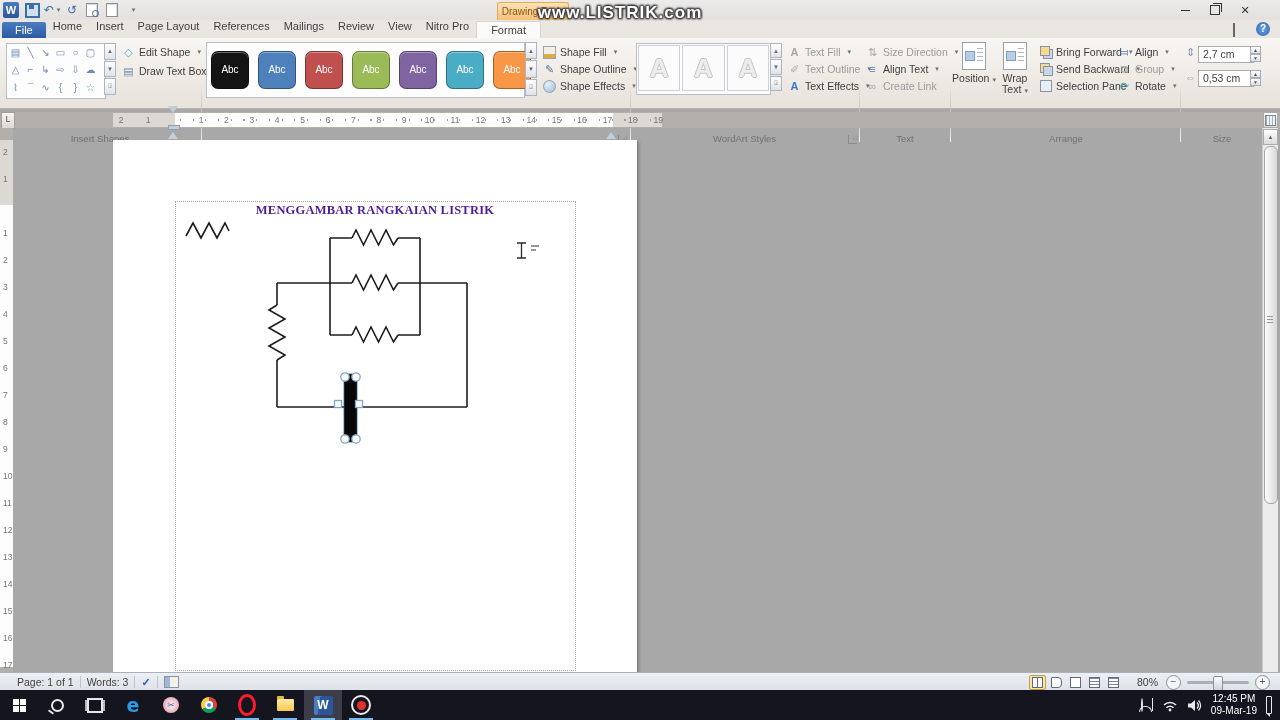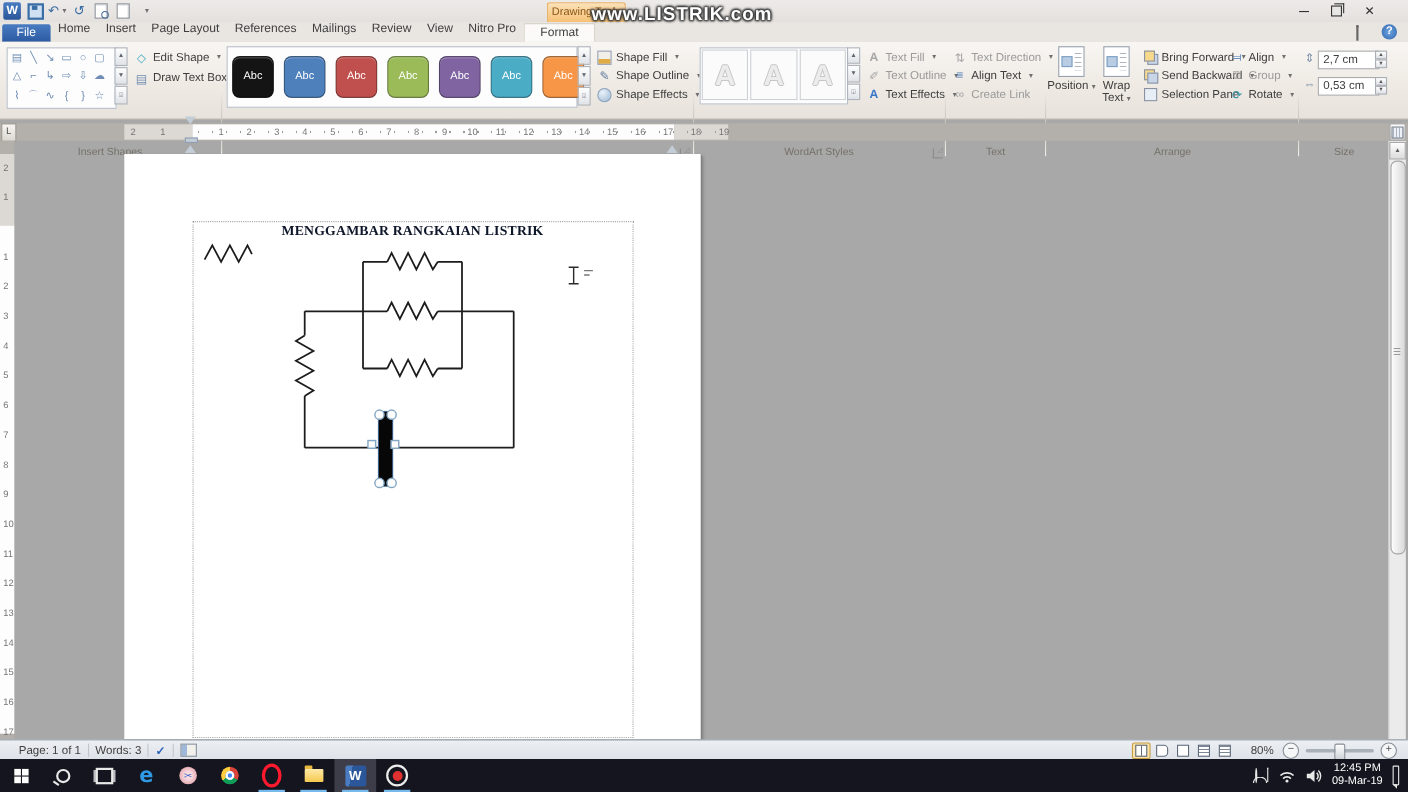--- a/index.html
+++ b/index.html
@@ -76,21 +76,21 @@
   .vnum{position:absolute;left:3px;font-size:8.5px;color:#767676}
   .tabsel{left:1px;top:112px;width:12px;height:15px;background:linear-gradient(#f7f5f2,#dcd8d2);border:1px solid #a39e96;
           font-size:9px;color:#555;text-align:center;line-height:14px;font-family:"Liberation Mono",monospace}
   .tri-d{width:0;height:0;border-left:5px solid transparent;border-right:5px solid transparent;border-top:7px solid #c3cdd8}
   .tri-u{width:0;height:0;border-left:5px solid transparent;border-right:5px solid transparent;border-bottom:7px solid #c3cdd8}
   
   #vruler{left:0;top:128px;width:13px;height:544px;background:#b3b0ab}
   #page{left:113px;top:140px;width:524px;height:532px;background:#fff;box-shadow:1px 1px 0 #7f7f7f,2px 2px 3px rgba(0,0,0,.25)}
   #txtframe{left:175px;top:201px;width:399px;height:468px;border:1px dotted #a9a9a9}
   #doctitle{left:176px;top:203px;width:398px;text-align:center;font-family:"Liberation Serif",serif;
-            font-weight:bold;font-size:12.5px;letter-spacing:.2px;color:#0f172a}
+            font-weight:bold;font-size:12.5px;letter-spacing:.2px;color:#4c1d95}
   
   #sbcol{left:1262px;top:128px;width:15px;height:544px;background:#ebebeb;border-left:1px solid #c9c9c9}
   .sbtn{position:absolute;left:1263px;width:13px;height:14px;background:linear-gradient(#fdfdfd,#dcdcdc);
         border:1px solid #ababab;font-size:6px;color:#5f5f5f;display:flex;align-items:center;justify-content:center}
   #sbthumb{left:1264px;top:146px;width:12px;height:356px;background:linear-gradient(90deg,#fdfdfd,#d9d9d9);
            border:1px solid #a5a5a5;border-radius:6px}
   #sbgrip{left:1267px;top:316px;width:6px;height:8px;
           background:repeating-linear-gradient(#9a9a9a 0 1px,transparent 1px 3px)}
   .rulicon{width:9px;height:9px;border:1px solid #7c8694;background:repeating-linear-gradient(90deg,#aab4c0 0 1px,#eef2f6 1px 3px)}
   
@@ -279,21 +279,21 @@
   <div class="abs btn-s dd" style="left:788px;top:40px">
     <span class="icon13" style="color:#3a78c8;font-weight:bold">A</span>
     <span>Text Effects</span>
   </div>
   <div class="glabel" style="left:632px;width:225px">WordArt Styles</div>
   <div class="launcher" style="left:848px">◿</div>
   <div class="gdiv" style="left:859px"></div>
 
   <div class="abs btn-s dim dd" style="left:866px;top:6px">
     <span class="icon13" style="color:#a8a8a8">⇅</span>
-    <span>Text Direction</span>
+    <span>Size Direction</span>
   </div>
   <div class="abs btn-s dd" style="left:866px;top:23px">
     <span class="icon13" style="color:#4a7ab8">≡</span>
     <span>Align Text</span>
   </div>
   <div class="abs btn-s dim" style="left:866px;top:40px">
     <span class="icon13" style="color:#a8a8a8">∞</span>
     <span>Create Link</span>
   </div>
   <div class="glabel" style="left:860px;width:90px">Text</div>

